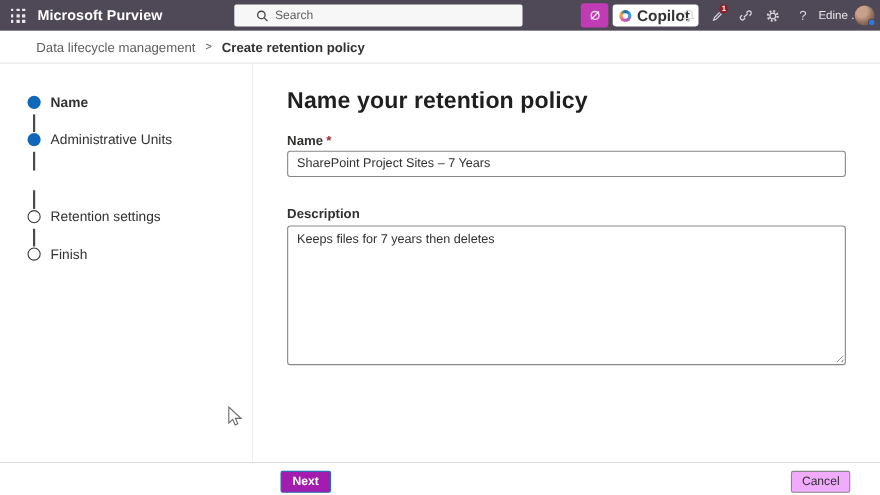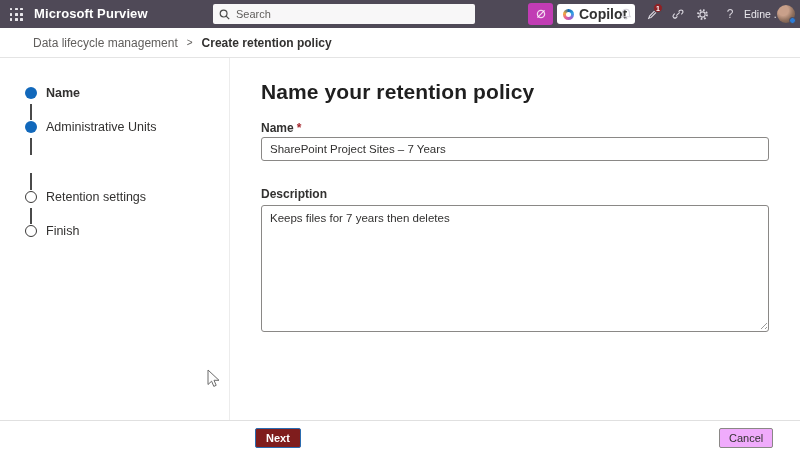--- a/index.html
+++ b/index.html
@@ -8,21 +8,21 @@
   .stage { position:relative; width:800px; height:450px; background:#fff; }
 
   
   .topbar { position:absolute; left:0; top:0; width:800px; height:28px; background:#4f4957; }
   .waffle { position:absolute; left:10px; top:8px; width:13px; height:13px;
             display:grid; grid-template-columns:repeat(3,1fr); gap:2.4px; cursor:pointer; }
   .waffle i { width:2.4px; height:2.4px; background:#e9e7ec; border-radius:0.5px; }
   .app-title { position:absolute; left:34px; top:0; height:28px; line-height:28px;
                color:#fff; font-size:13px; font-weight:bold; letter-spacing:.1px; }
   .searchbox { position:absolute; left:213px; top:4px; width:262px; height:20px;
-               background:#f8f7f8; border-radius:2px; display:flex; align-items:center; padding:0 6px; }
+               background:#f8f7f8; border-radius:2px; display:flex; align-items:center; padding:0 20px; }
   .searchbox svg { flex:0 0 auto; margin-right:6px; }
   .searchbox input { border:none; outline:none; background:transparent; width:100%;
                      font-size:11px; color:#444; font-family:"Liberation Sans", sans-serif; }
   .searchbox input::placeholder { color:#605e5c; }
   .magenta-btn { position:absolute; left:528px; top:3px; width:25px; height:22px;
                  background:#c13cb4; border-radius:3px; display:flex; align-items:center;
                  justify-content:center; cursor:pointer; }
   .copilot-btn { position:absolute; left:557px; top:4px; height:20px; padding:0 8px 0 6px;
                  background:#fff; border-radius:3px; display:flex; align-items:center; gap:5px;
                  cursor:pointer; }
@@ -78,21 +78,21 @@
                 padding:6px 8px; font-size:11.5px; color:#323130; outline:none; resize:none;
                 font-family:"Liberation Sans", sans-serif; background:#fff; }
   .resize-handle { position:absolute; right:2px; bottom:3px; width:9px; height:9px;
                    background:repeating-linear-gradient(135deg, transparent 0 2px, #9a9a9a 2px 3px);
                    clip-path:polygon(100% 0, 100% 100%, 0 100%); pointer-events:none; }
 
   
   .footer { position:absolute; left:0; top:420px; width:800px; height:30px; background:#fff;
             border-top:1px solid #e0e0e0; }
   .next-btn { position:absolute; left:255px; top:7px; height:20px; padding:0 10px;
-              background:#7f1d1d; color:#fff; font-size:11px; font-weight:bold;
+              background:#a21caf; color:#fff; font-size:11px; font-weight:bold;
               border:1px solid #2b6cb0; border-radius:2px; cursor:pointer;
               font-family:"Liberation Sans", sans-serif; }
   .cancel-btn { position:absolute; left:719px; top:7px; height:20px; padding:0 9px;
                 background:#f0abfc; color:#323130; font-size:11px; border:1px solid #8a8886;
                 border-radius:2px; cursor:pointer; font-family:"Liberation Sans", sans-serif; }
 
   .cursor { position:absolute; left:207px; top:369px; pointer-events:none; }
 </style>
 </head>
 <body>

